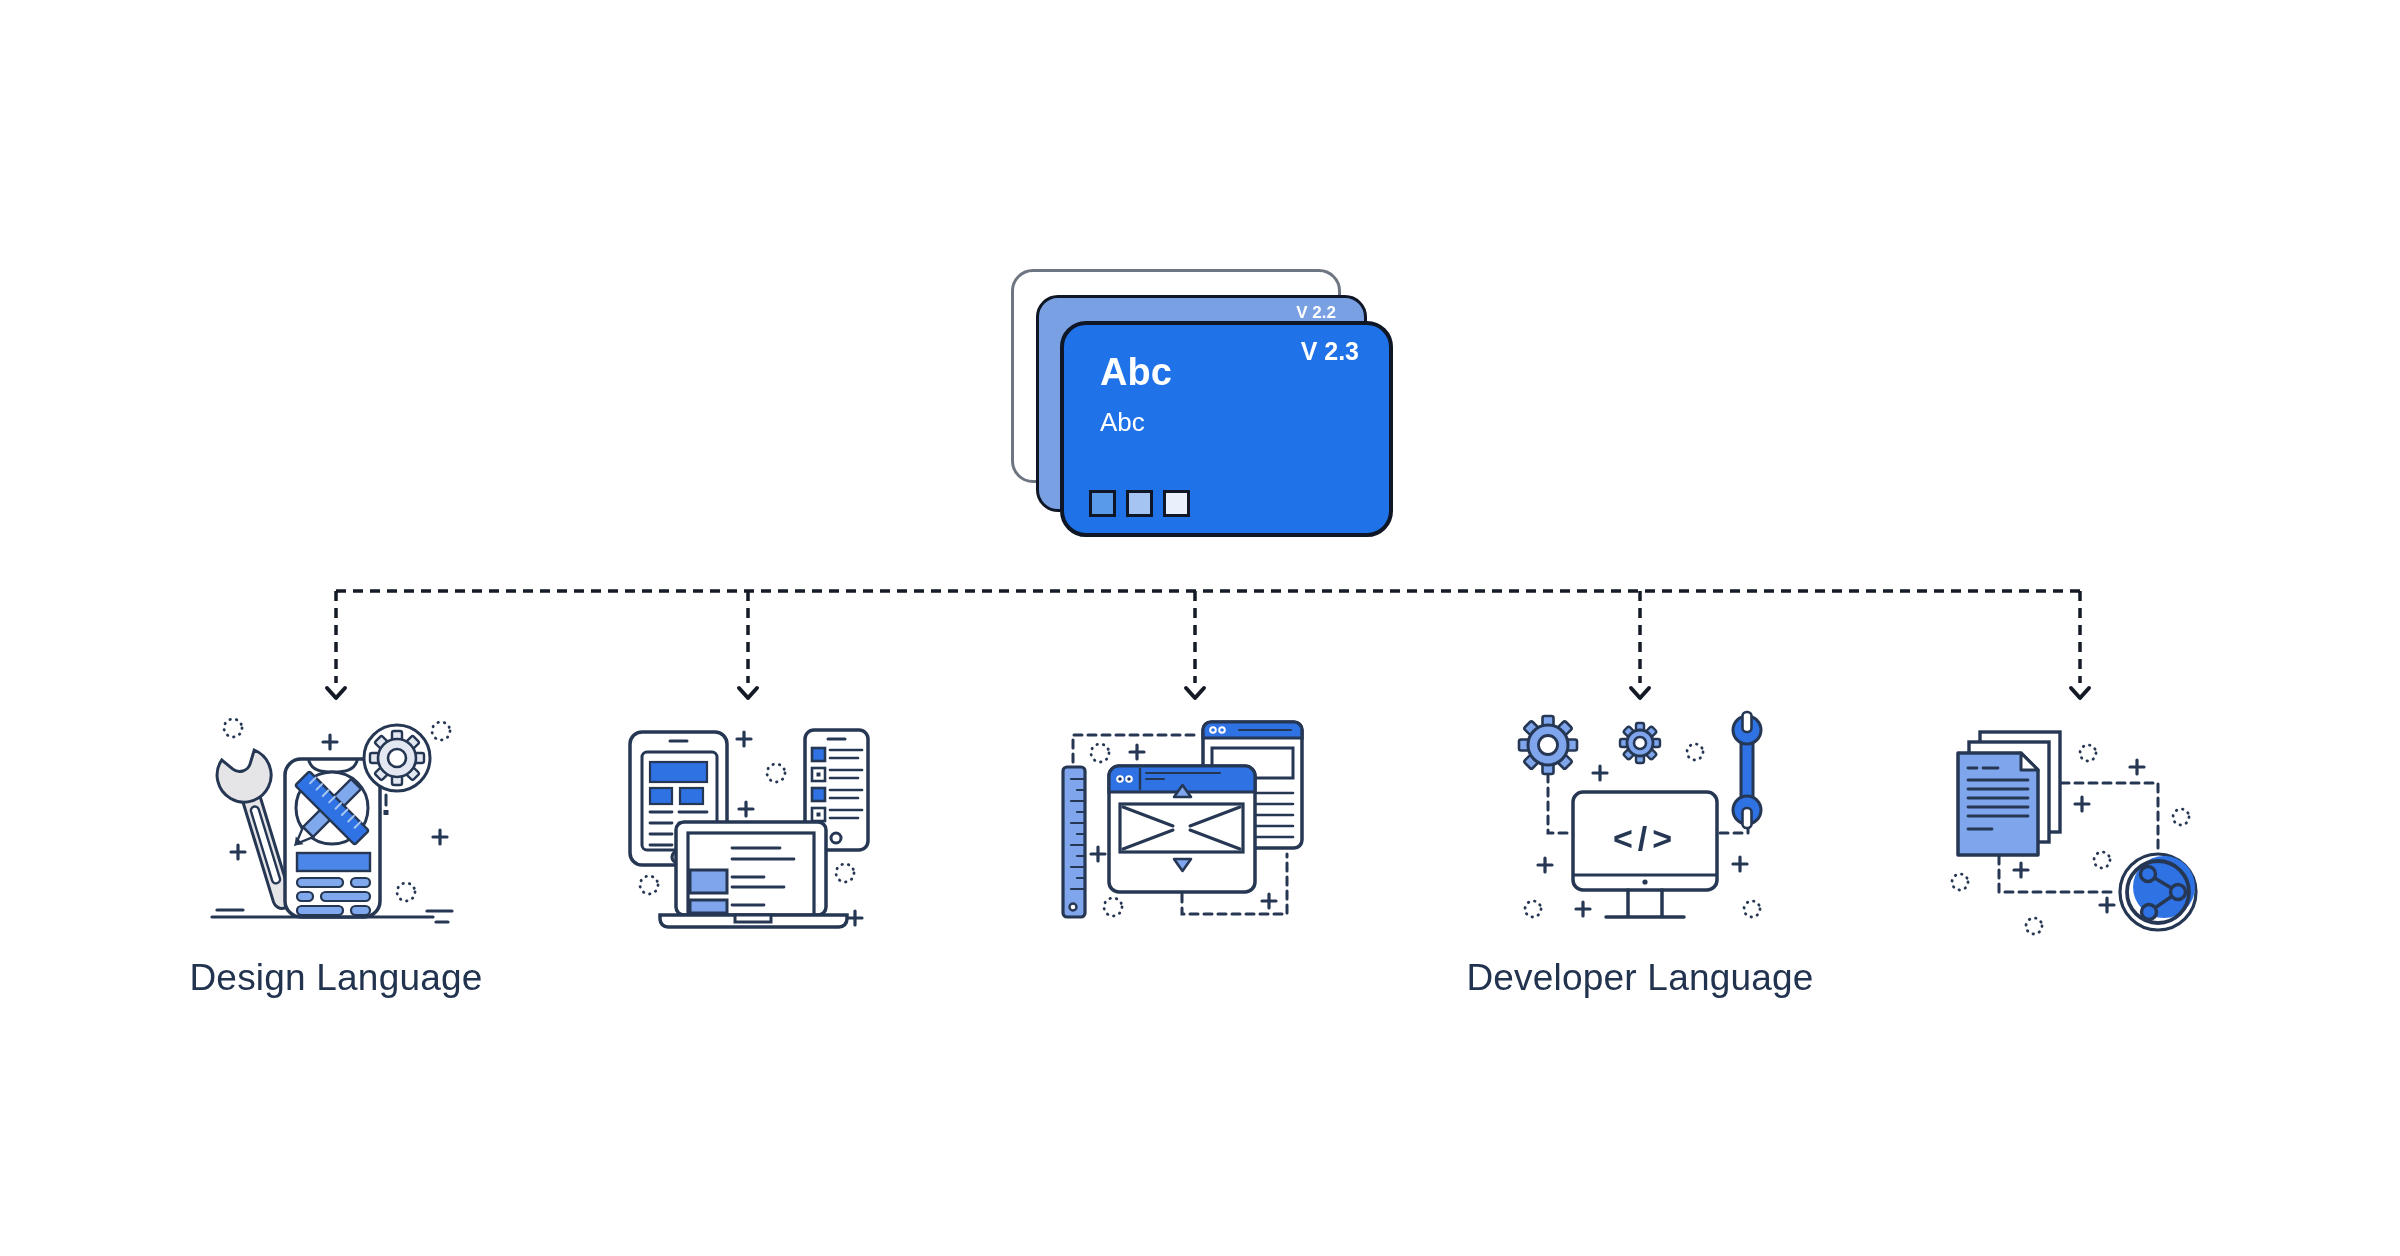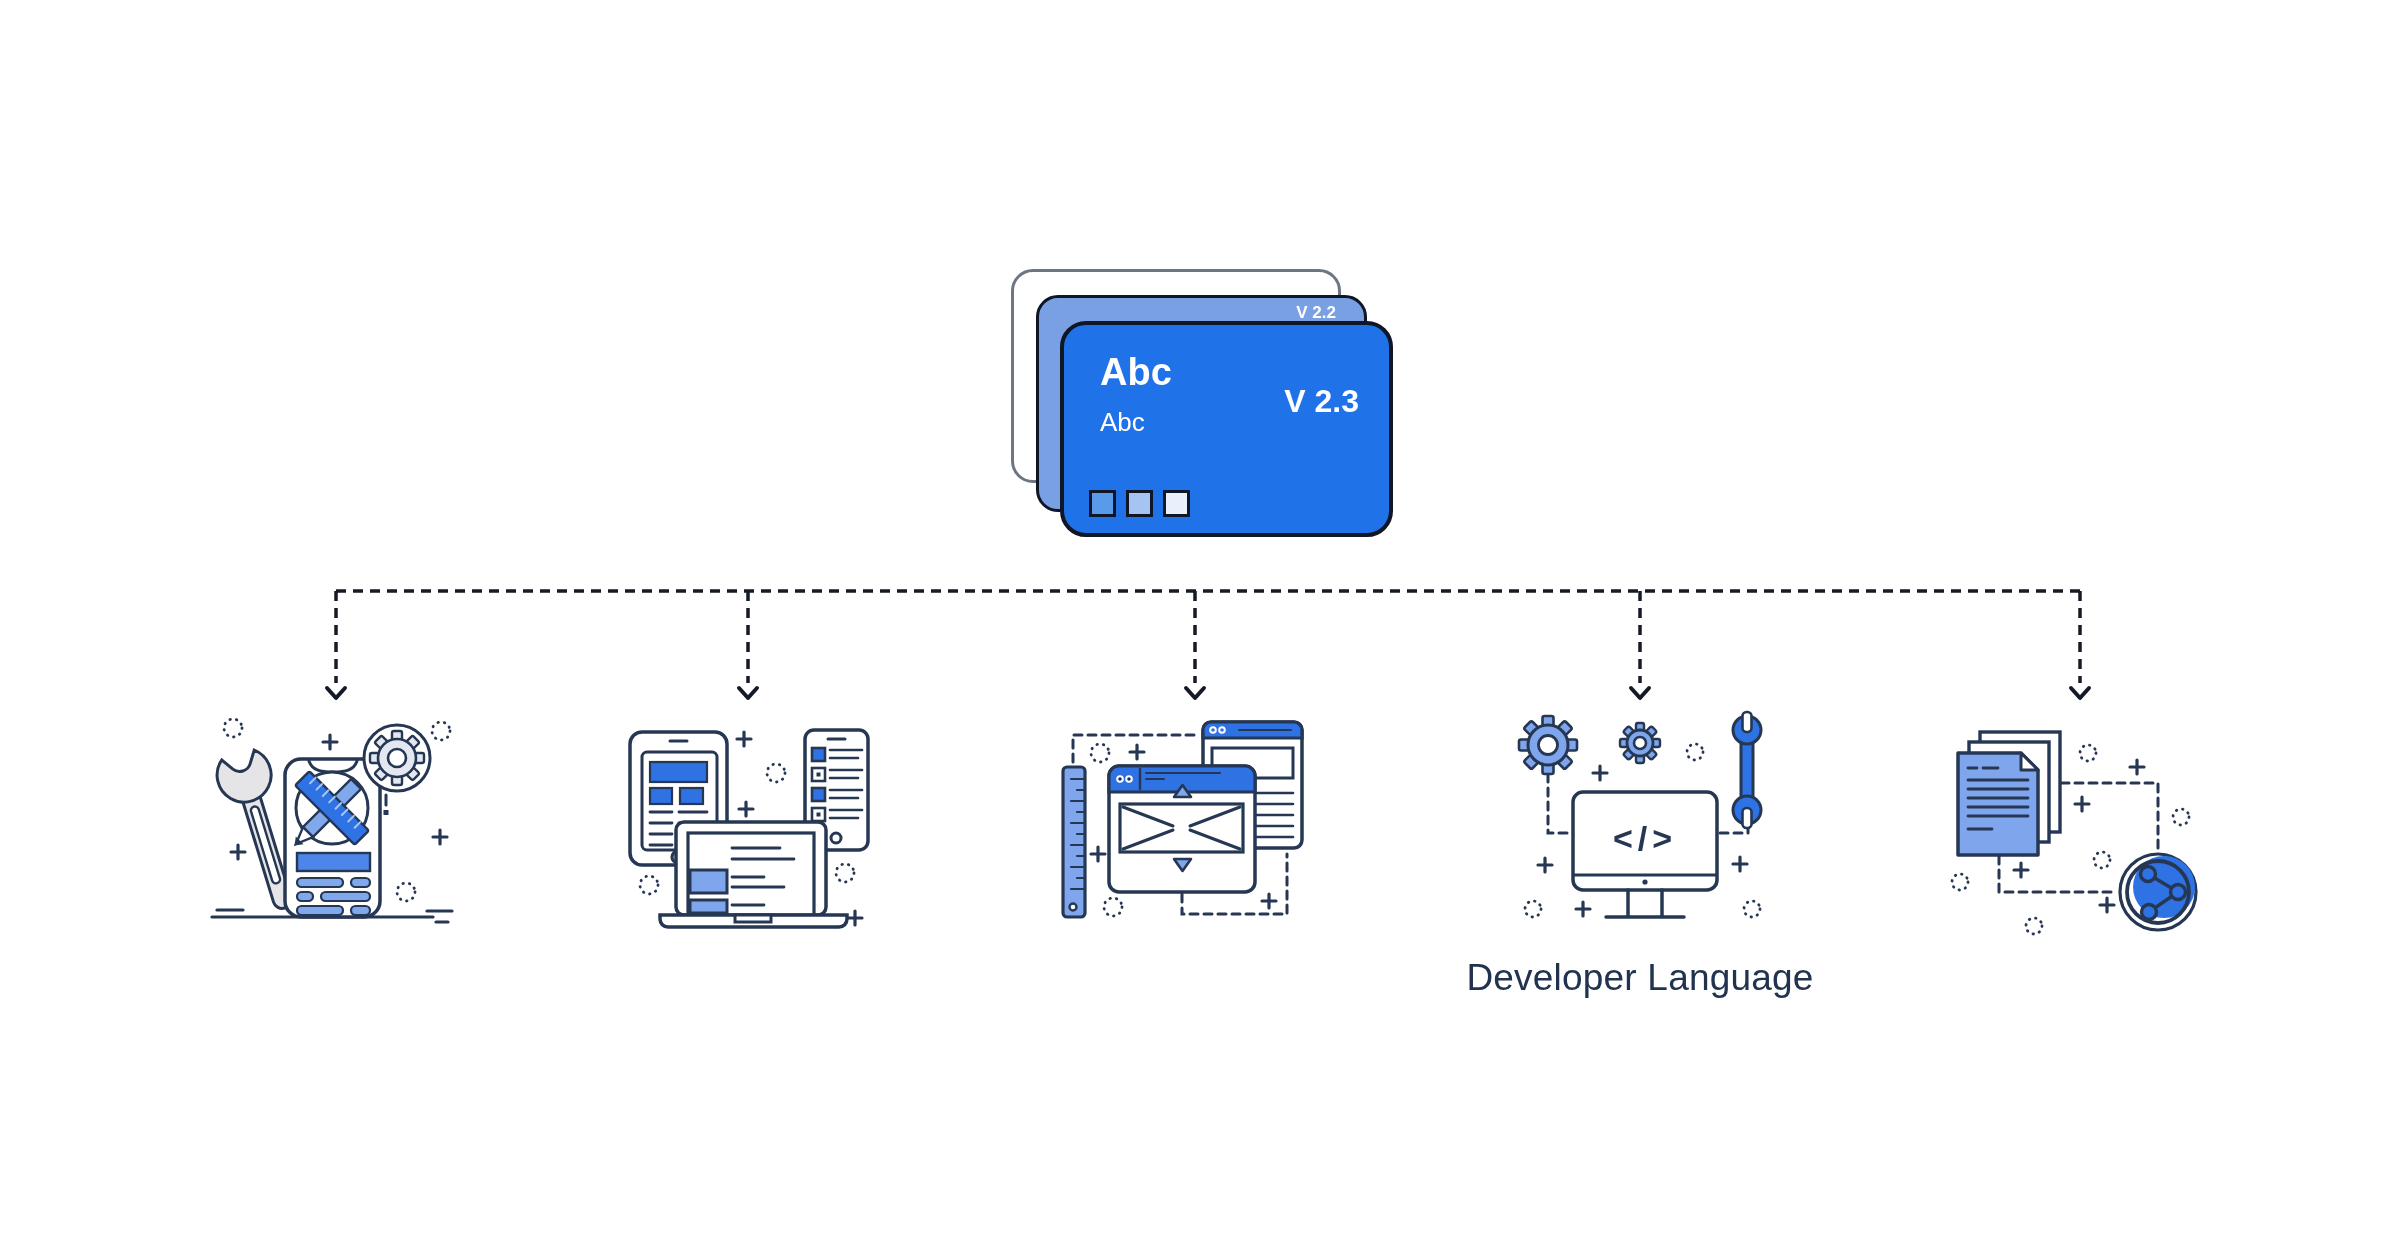--- a/index.html
+++ b/index.html
@@ -6,21 +6,21 @@
   .page{position:relative;width:2400px;height:1256px;background:#ffffff;overflow:hidden;
         font-family:"Liberation Sans",sans-serif;}
 
   
   .card{position:absolute;box-sizing:border-box;border-radius:22px;}
   .card-back{left:1011px;top:269px;width:330px;height:214px;background:#ffffff;border:3px solid #6F7683;}
   .card-mid{left:1036px;top:295px;width:331px;height:217px;background:#7AA0E4;border:3.5px solid #0F1726;}
   .card-front{left:1060px;top:321px;width:333px;height:216px;background:#1F72E8;border:4px solid #0F1726;border-radius:26px;}
   .vtag{position:absolute;color:#ffffff;font-weight:bold;}
   .vtag-22{top:5px;right:28px;font-size:17px;}
-  .vtag-23{top:12px;right:30px;font-size:32px;margin-top:46px;}
+  .vtag-23{top:12px;right:30px;font-size:25px;}
   .card-title{position:absolute;left:36px;top:26px;color:#ffffff;font-weight:bold;font-size:38px;}
   .card-sub{position:absolute;left:36px;top:82px;color:#ffffff;font-size:26px;}
   .swatches{position:absolute;left:25px;bottom:16px;display:flex;gap:10px;}
   .swatch{width:27px;height:27px;box-sizing:border-box;border:3.5px solid #0F1726;}
   .swatch:nth-child(1){background:#5A9AEA;}
   .swatch:nth-child(2){background:#A6C4F1;}
   .swatch:nth-child(3){background:#EAF0FB;}
 
   
   .connector-svg{position:absolute;left:0;top:0;width:2400px;height:1256px;pointer-events:none;}
@@ -145,20 +145,21 @@
         <path d="M45,152 h14 M52,145 v14"></path>
         <path d="M247,137 h14 M254,130 v14"></path>
       </g>
       <g fill="none" stroke-width="2.8" stroke-dasharray="0.5 6">
         <circle cx="47" cy="28" r="9"></circle>
           <circle cx="255" cy="31" r="9"></circle>
           <circle cx="220" cy="192" r="9"></circle>
       </g>
     </g>
   </svg>
+  <div class="col-label" style="left:156px">Design Language</div>
 
   <svg class="icon-svg" style="left:598px" viewBox="0 0 300 260">
     <g stroke="#263754" stroke-linecap="round">
 
       <g>
         <rect x="32" y="32" width="97" height="133" rx="12" fill="#ffffff" stroke-width="3.5"></rect>
         <line x1="72" y1="41" x2="89" y2="41" stroke-width="3"></line>
         <rect x="44" y="52" width="75" height="98" rx="5" fill="#ffffff" stroke-width="3"></rect>
         <rect x="52" y="62" width="57" height="20" fill="#2E72E4" stroke-width="2.2"></rect>
         <rect x="52" y="88" width="22" height="16" fill="#2E72E4" stroke-width="2.2"></rect>

